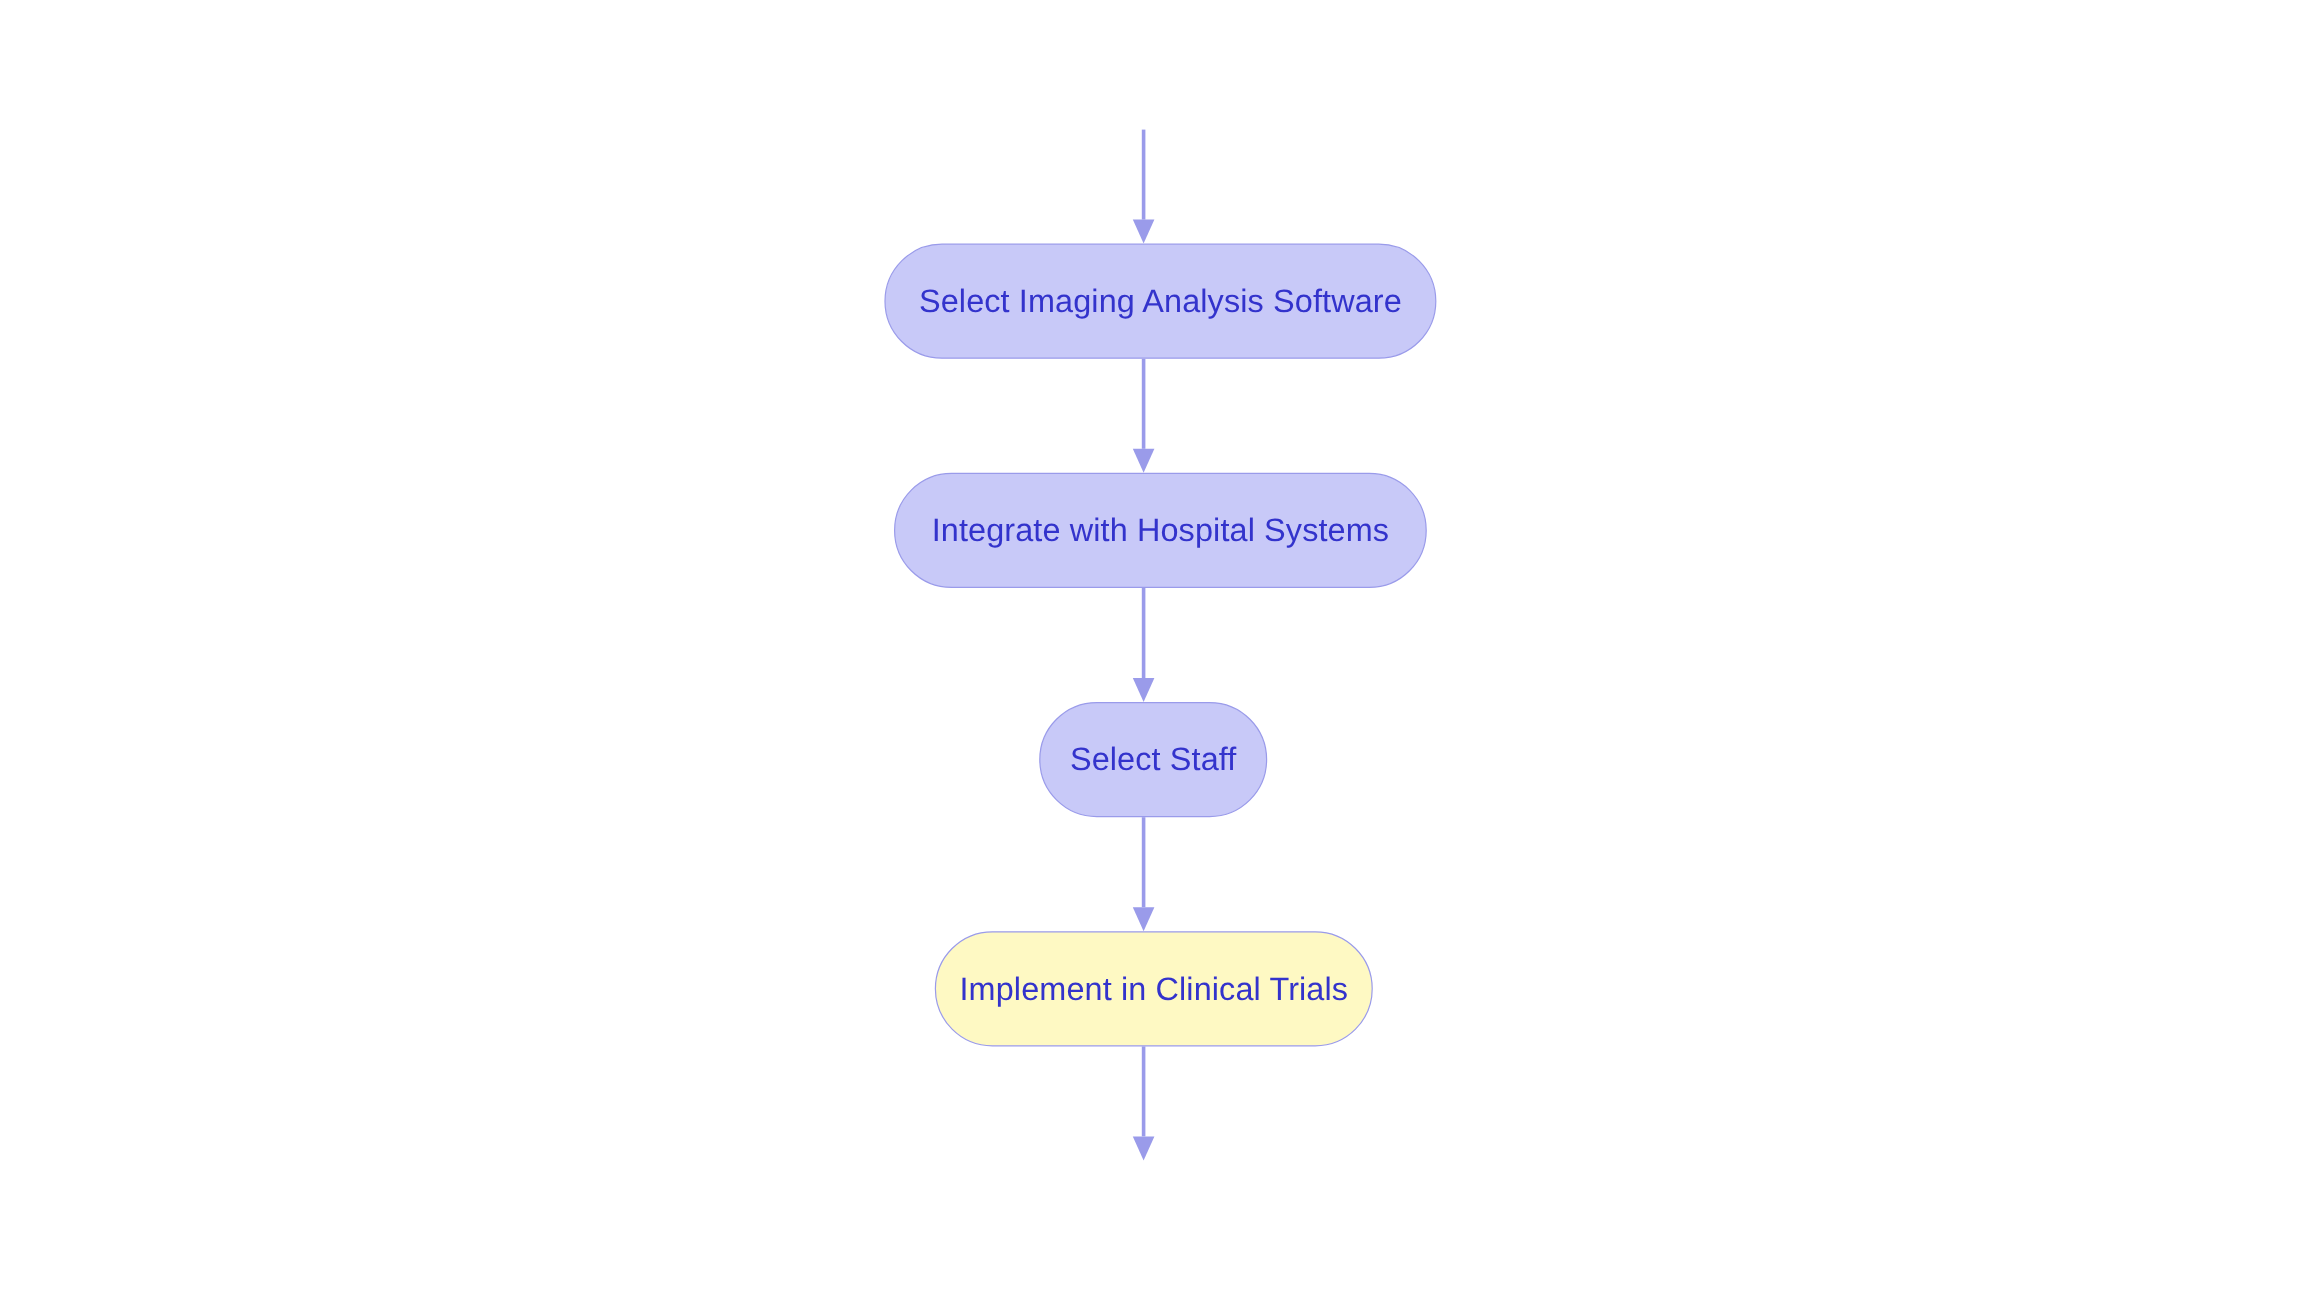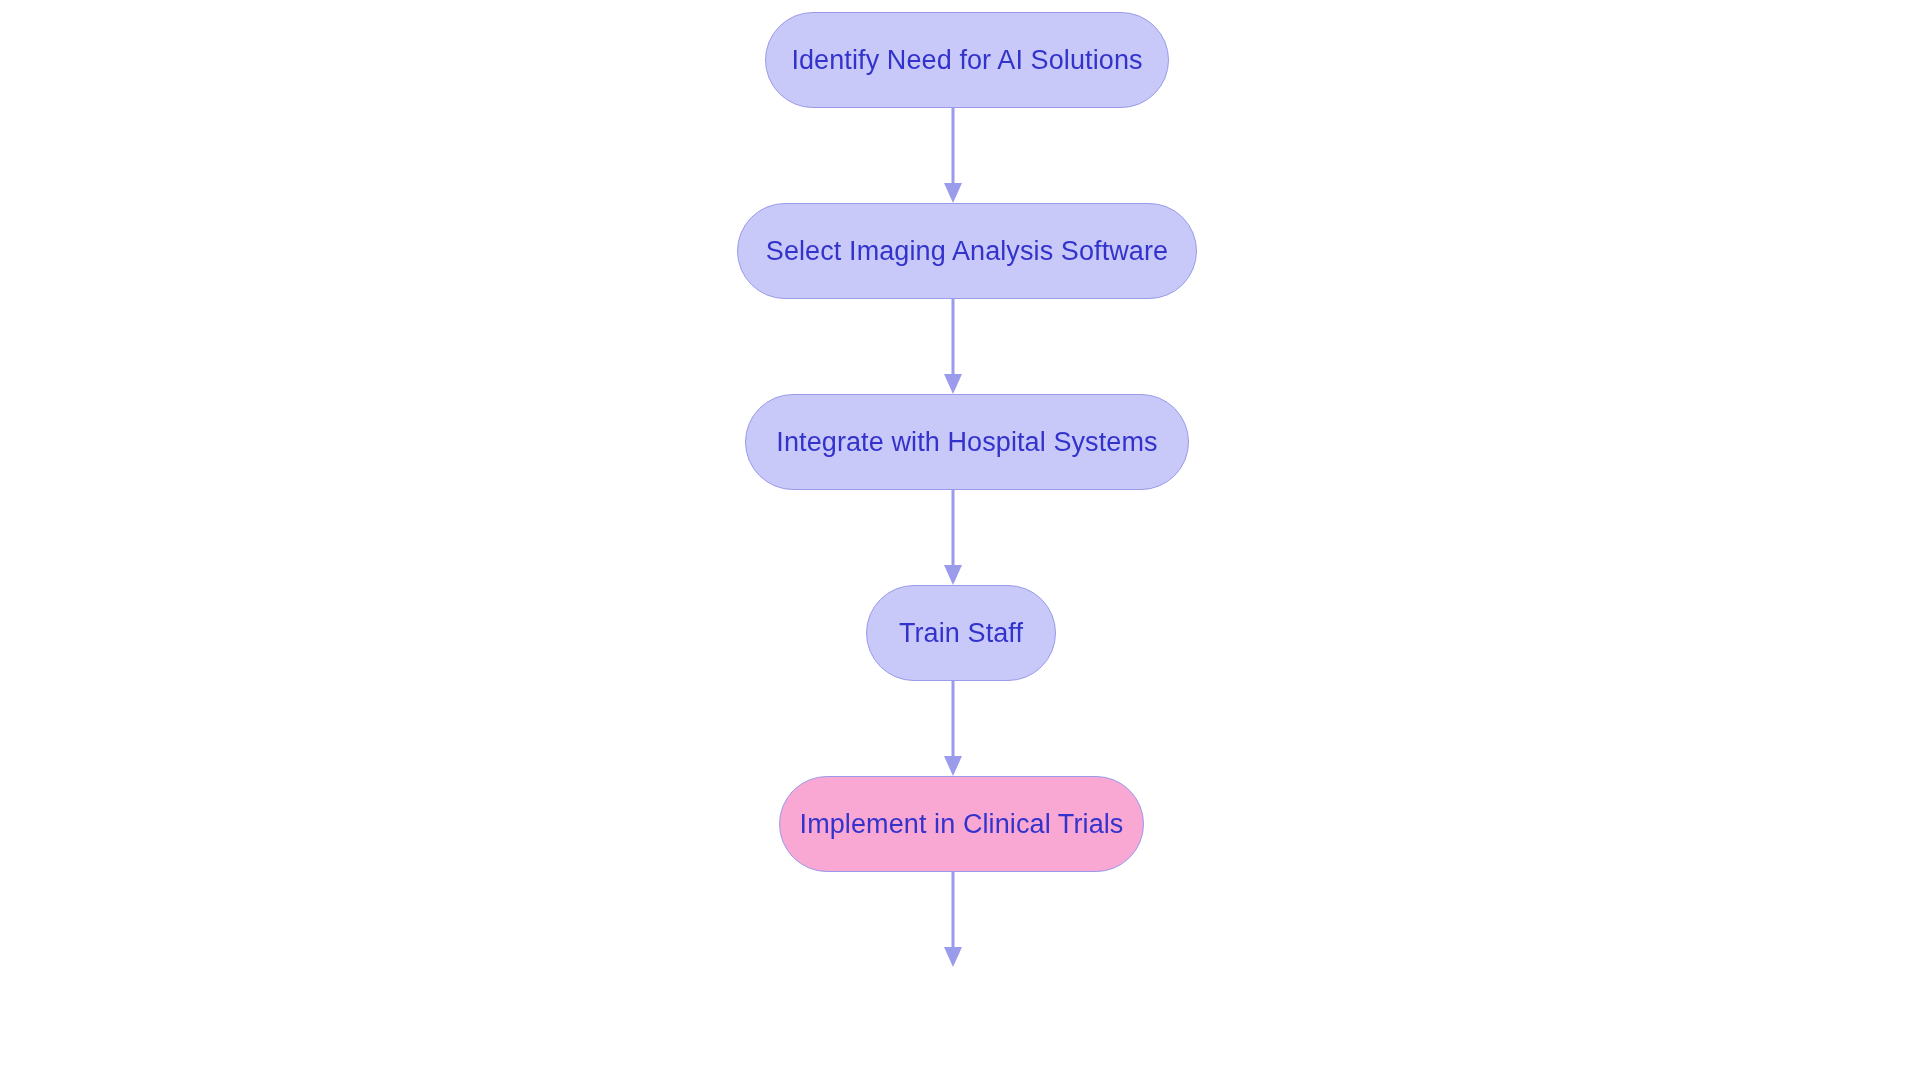--- a/index.html
+++ b/index.html
@@ -85,28 +85,25 @@
       <div class="head" style="border-top-color: rgb(154, 155, 234);"></div>
     </div>
     <div class="connector" style="left: 944px; top: 681px; height: 95px;">
       <div class="stem" style="height: 75px; background: rgb(154, 155, 234);"></div>
       <div class="head" style="border-top-color: rgb(154, 155, 234);"></div>
     </div>
     <div class="connector" style="left: 944px; top: 872px; height: 95px;">
       <div class="stem" style="height: 75px; background: rgb(154, 155, 234);"></div>
       <div class="head" style="border-top-color: rgb(154, 155, 234);"></div>
     </div>
-    <div class="node" style="left: 765px; top: 12px; width: 404px; height: 96px; background: rgb(200, 201, 248); border-color: rgb(154, 155, 234); color: rgb(51, 51, 204);">
-      <span class="node-label">Identify Need for AI Solutions</span>
-    </div>
     <div class="node" style="left: 737px; top: 203px; width: 460px; height: 96px; background: rgb(200, 201, 248); border-color: rgb(154, 155, 234); color: rgb(51, 51, 204);">
       <span class="node-label">Select Imaging Analysis Software</span>
     </div>
     <div class="node" style="left: 745px; top: 394px; width: 444px; height: 96px; background: rgb(200, 201, 248); border-color: rgb(154, 155, 234); color: rgb(51, 51, 204); justify-content: center;">
       <span class="node-label">Integrate with Hospital Systems</span>
     </div>
     <div class="node" style="left: 866px; top: 585px; width: 190px; height: 96px; background: rgb(200, 201, 248); border-color: rgb(154, 155, 234); color: rgb(51, 51, 204);">
-      <span class="node-label">Train Staff</span>
+      <span class="node-label">Select Staff</span>
     </div>
-    <div class="node" style="left: 779px; top: 776px; width: 365px; height: 96px; background: #f9a8d4; border-color: rgb(154, 155, 234); color: rgb(51, 51, 204); text-align: center;">
+    <div class="node" style="left: 779px; top: 776px; width: 365px; height: 96px; background: #fef9c3; border-color: rgb(154, 155, 234); color: rgb(51, 51, 204); text-align: center;">
       <span class="node-label">Implement in Clinical Trials</span>
     </div>
   </div>
 
 </body></html>

